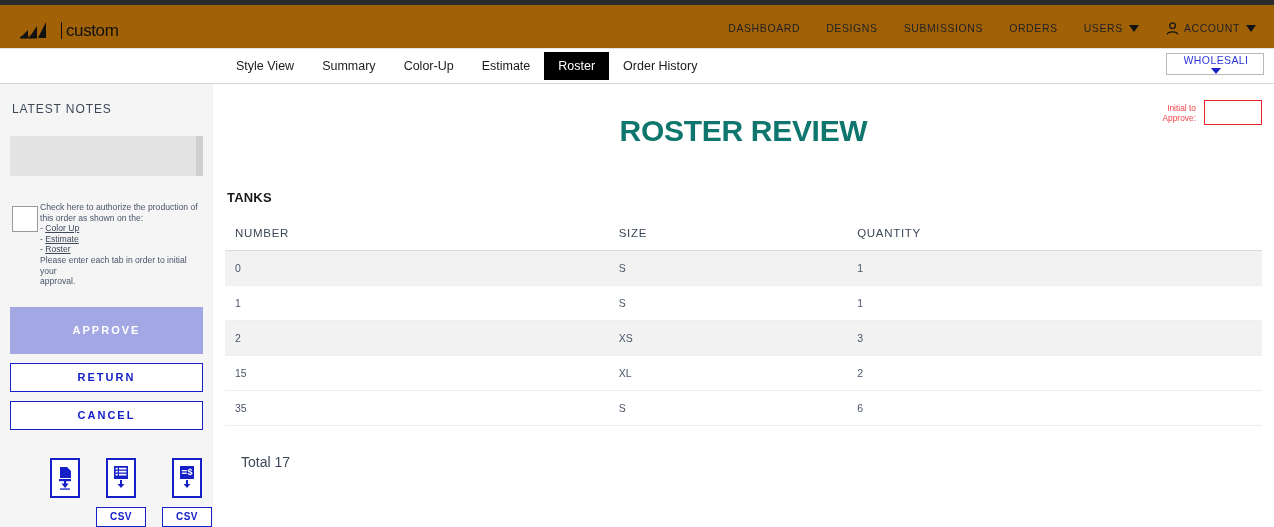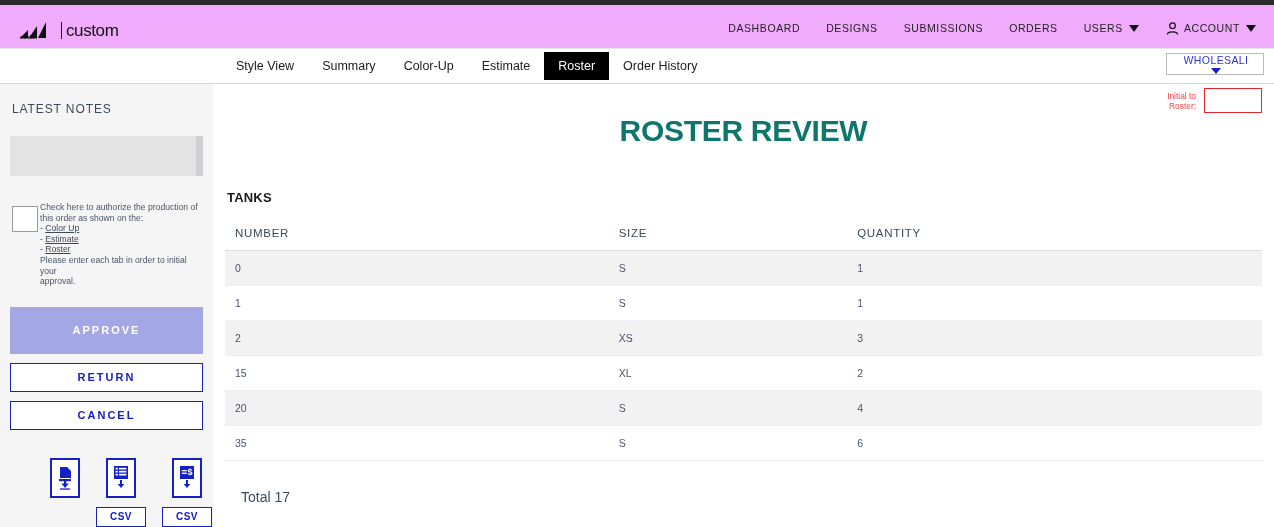--- a/index.html
+++ b/index.html
@@ -9,21 +9,21 @@
     background: #ffffff;
     overflow: hidden;
   }
 
   
   .top-strip { height: 5px; background: #2b2b2b; width: 100%; }
 
   
   .header {
     height: 44px;
-    background: #f0abfc;
+    background: #a16207;
     border-bottom: 1px solid #e4e4e4;
     display: flex;
     align-items: center;
     padding: 3px 18px 0 14px;
     position: relative;
   }
   .logo { display: flex; align-items: flex-end; gap: 3px; height: 22px; margin-left: 4px;}
   .logo-mark { width: 40px; height: 20px; display:block; }
   .logo-word {
     font-family: "Liberation Sans", sans-serif;
@@ -137,21 +137,21 @@
     display: flex; align-items: center; justify-content: center; cursor: pointer;
   }
 
   
   .main { flex: 1; background: #fff; padding: 0 12px 0 12px; position: relative; }
   .page-title {
     text-align: center; font-size: 30px; font-weight: bold;
     letter-spacing: -0.3px; color: #0f766e; margin-top: 30px;
   }
   .initial-box {
-    position: absolute; right: 12px; top: 4px;
+    position: absolute; right: 12px; top: 16px;
     display: flex; align-items: center; gap: 8px;
   }
   .initial-label {
     color: #f3454a; font-size: 8.4px; line-height: 10px; text-align: right;
   }
   .initial-input {
     width: 58px; height: 25px; border: 1.5px solid #e8252b; background:#fff;
     cursor: text;
   }
   .section-title {
@@ -322,21 +322,21 @@
         <div class="csv-btn">CSV</div>
       </div>
     </div>
   </div>
 
   <div class="main">
 
     <div class="initial-box">
       <div class="initial-label">
         <div>Initial to</div>
-        <div>Roster:</div>
+        <div>Approve:</div>
       </div>
       <div class="initial-input"></div>
     </div>
 
     <div class="page-title">ROSTER REVIEW</div>
 
     <div class="section-title">TANKS</div>
 
     <table>
       <thead>
@@ -360,25 +360,20 @@
         <tr class="alt">
           <td>2</td>
           <td>XS</td>
           <td>3</td>
         </tr>
         <tr>
           <td>15</td>
           <td>XL</td>
           <td>2</td>
         </tr>
-        <tr class="alt">
-          <td>20</td>
-          <td>S</td>
-          <td>4</td>
-        </tr>
         <tr>
           <td>35</td>
           <td>S</td>
           <td>6</td>
         </tr>
       </tbody>
     </table>
 
     <div class="total-line">Total 17</div>
   </div>

